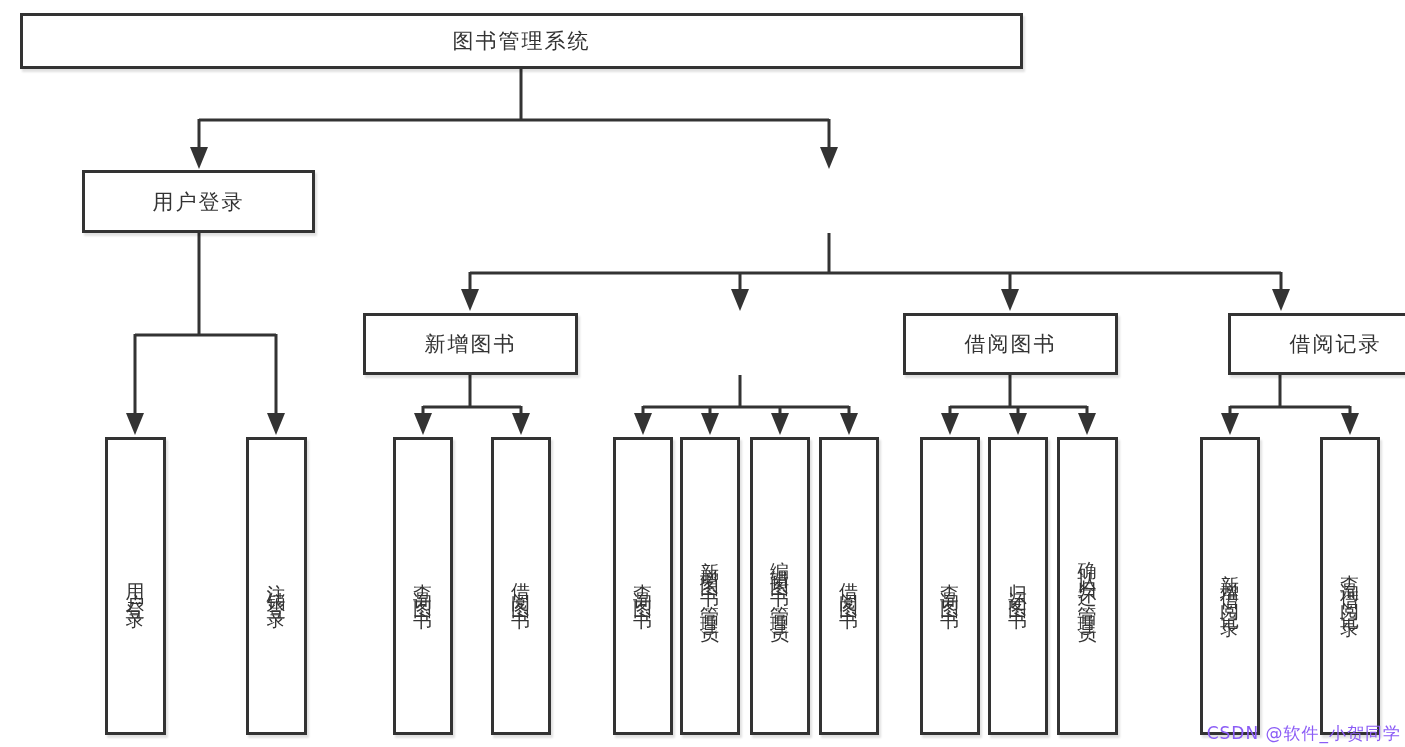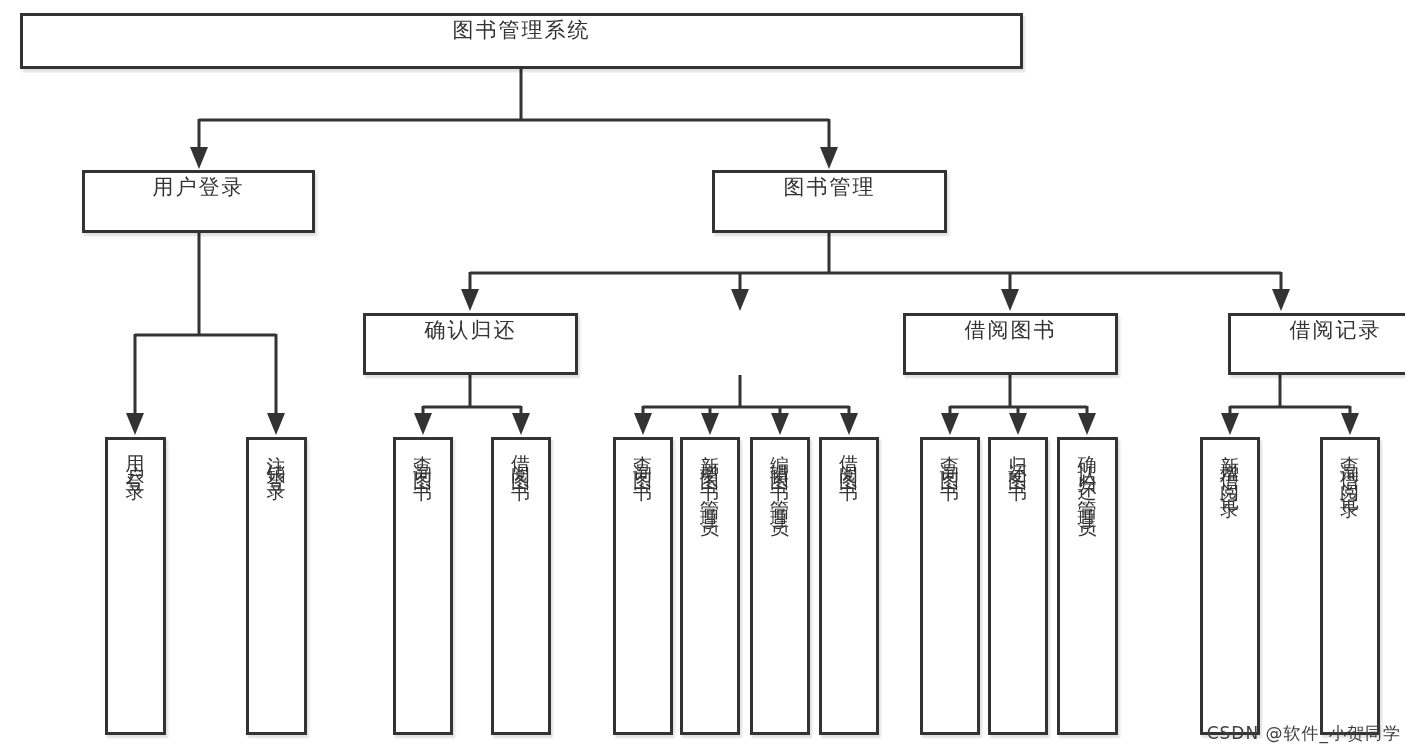--- a/index.html
+++ b/index.html
@@ -20,20 +20,21 @@
     left: 0;
     top: 0;
   }
   .box {
     position: absolute;
     box-sizing: border-box;
     background: #ffffff;
     border: 3px solid #333333;
     box-shadow: 2px 3px 2px rgba(0,0,0,0.12);
     display: flex;
+    align-items: center;
     justify-content: center;
     color: #333333;
   }
   .h-label {
     font-size: 21px;
     letter-spacing: 2px;
     white-space: nowrap;
   }
   .v-label {
     writing-mode: vertical-rl;
@@ -41,21 +42,21 @@
     font-size: 19px;
     line-height: 1;
     letter-spacing: 9px;
     white-space: nowrap;
   }
   #watermark {
     position: absolute;
     right: 4px;
     bottom: 2px;
     font-size: 17px;
-    color: #404040;
+    color: #8b5cf6;
     letter-spacing: 1px;
     z-index: 10;
     white-space: nowrap;
   }
 </style>
 </head>
 <body>
 
 <div id="canvas">
 
@@ -107,26 +108,23 @@
     </g>
   </svg>
 
   <div class="box" style="left:20px;top:13px;width:1003px;height:56px">
     <span class="h-label">图书管理系统</span>
   </div>
 
   <div class="box" style="left:82px;top:170px;width:233px;height:63px">
     <span class="h-label">用户登录</span>
   </div>
-  <div class="box" style="left:712px;top:170px;width:235px;height:63px">
-    <span class="h-label">图书管理</span>
-  </div>
 
   <div class="box" style="left:363px;top:313px;width:215px;height:62px">
-    <span class="h-label">确认归还</span>
+    <span class="h-label">新增图书</span>
   </div>
   <div class="box" style="left:903px;top:313px;width:215px;height:62px">
     <span class="h-label">借阅图书</span>
   </div>
   <div class="box" style="left:1228px;top:313px;width:215px;height:62px">
     <span class="h-label">借阅记录</span>
   </div>
 
   <div class="box" style="left:105px;top:437px;width:61px;height:298px">
     <span class="v-label">用户登录</span>

